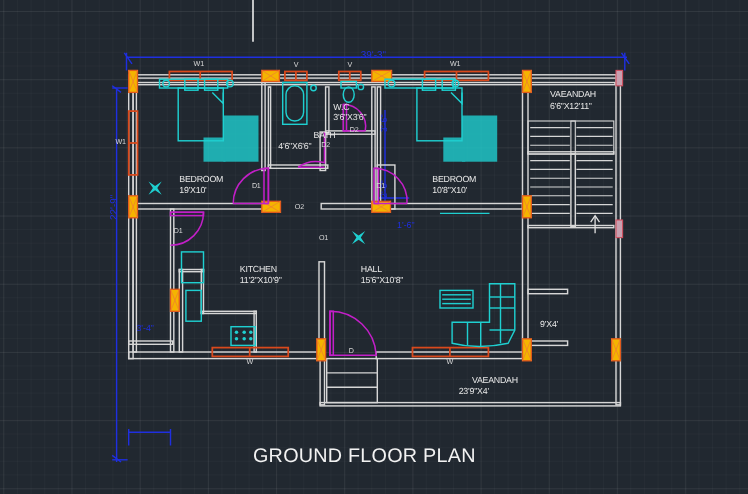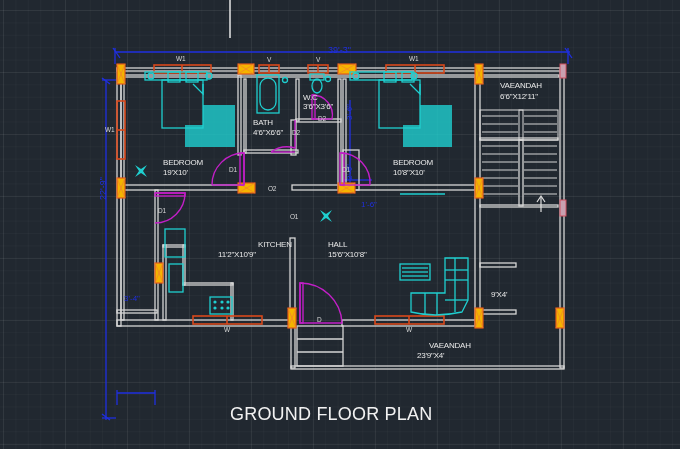--- a/index.html
+++ b/index.html
@@ -290,29 +290,29 @@
 
 <div class="dim" style="left:328px; top:45px;">39'-3"</div>
 <div class="dim" style="left:98px; top:200px; transform:rotate(-90deg); transform-origin:left top;">22'-9"</div>
 <div class="dim" style="left:124px; top:294px; font-size:8px;">3'-4"</div>
 <div class="dim" style="left:345px; top:120px; font-size:8px; transform:rotate(-90deg); transform-origin:left top;">3'-6"</div>
 <div class="dim" style="left:345px; top:180px; font-size:8px; transform:rotate(-90deg); transform-origin:left top;">2'-6"</div>
 <div class="dim" style="left:361px; top:200px; font-size:8px;">1'-6"</div>
 
 <div class="lbl" style="left:163px; top:158px;">BEDROOM</div>
 <div class="lbl" style="left:163px; top:168px;">19'X10'</div>
-<div class="lbl" style="left:253px; top:118px;">BATH</div>
+<div class="lbl" style="left:253px; top:118px;padding-left:32px;">BATH</div>
 <div class="lbl" style="left:253px; top:128px;">4'6"X6'6"</div>
 <div class="lbl" style="left:303px; top:93px;">W.C</div>
 <div class="lbl" style="left:303px; top:102px;">3'6"X3'6"</div>
 <div class="lbl" style="left:393px; top:158px;">BEDROOM</div>
 <div class="lbl" style="left:393px; top:168px;">10'8"X10'</div>
 <div class="lbl" style="left:500px; top:81px;">VAEANDAH</div>
 <div class="lbl" style="left:500px; top:92px;">6'6"X12'11"</div>
-<div class="lbl" style="left:218px; top:240px;margin-left:40px;">KITCHEN</div>
+<div class="lbl" style="left:218px; top:240px;">KITCHEN</div>
 <div class="lbl" style="left:218px; top:250px;">11'2"X10'9"</div>
 <div class="lbl" style="left:328px; top:240px;">HALL</div>
 <div class="lbl" style="left:328px; top:250px;">15'6"X10'8"</div>
 <div class="lbl" style="left:417px; top:341px;margin-left:12px;">VAEANDAH</div>
 <div class="lbl" style="left:417px; top:351px;">23'9"X4'</div>
 <div class="lbl" style="left:491px; top:290px;">9'X4'</div>
 
 <div class="lbl small" style="left:176px; top:55px;">W1</div>
 <div class="lbl small" style="left:409px; top:55px;">W1</div>
 <div class="lbl small" style="left:105px; top:126px;">W1</div>

